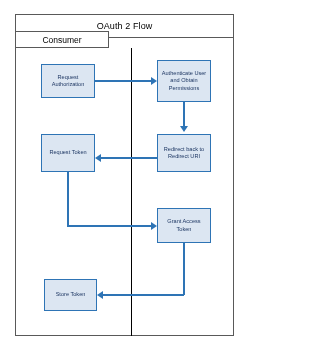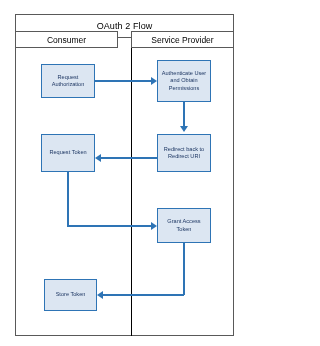--- a/index.html
+++ b/index.html
@@ -61,21 +61,21 @@
     border: 1px solid #595959;
     display: flex;
     align-items: center;
     justify-content: center;
     background: #ffffff;
   }
   .lane-header span {
     font-size: 8.5px;
     color: #000000;
   }
-  .lane-header.left  { left: 15px;  width: 103px; }
+  .lane-header.left  { left: 15px;  width: 94px; }
   .lane-header.right { left: 131px; width: 103px; }
 
   
   .lane-divider {
     position: absolute;
     left: 131px;
     top: 48px;
     width: 1px;
     height: 288px;
     background: #000000;
@@ -167,23 +167,20 @@
 
   <div class="frame"></div>
 
   <div class="title-band">
     <span>OAuth 2 Flow</span>
   </div>
 
   <div class="lane-header left">
     <span>Consumer</span>
   </div>
-  <div class="lane-header right">
-    <span>Service Provider</span>
-  </div>
 
   <div class="lane-divider"></div>
 
   <div class="node" id="node-request-authorization">
     <span>Request Authorization</span>
   </div>
 
   <div class="node" id="node-authenticate-user">
     <span>Authenticate User and Obtain Permissions</span>
   </div>

